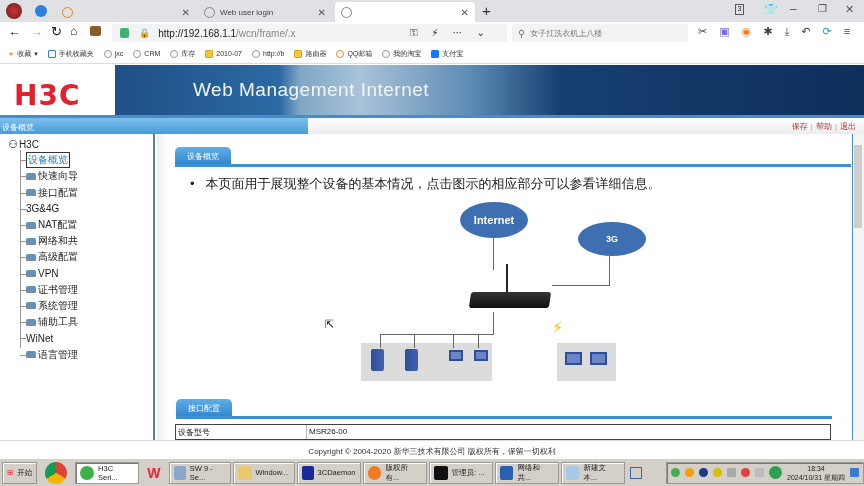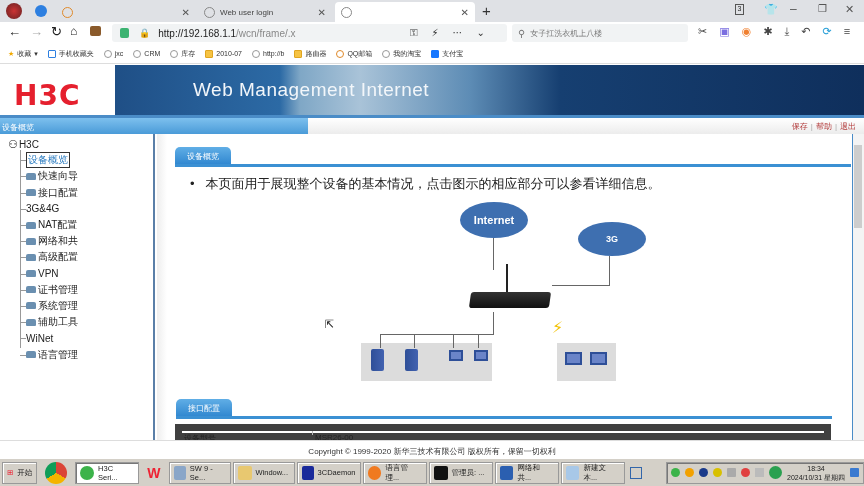--- a/index.html
+++ b/index.html
@@ -42,21 +42,21 @@
 .sectab{height:18px;background:linear-gradient(#60aee6,#2f86cf);color:#fff;font-size:8px;border-radius:5px 5px 0 0;display:flex;align-items:center;justify-content:center}
 .secline{height:3px;background:#3b90d3}
 .note{left:190px;top:175px;font-size:13px;color:#222}
 .cloud{background:#3e6fb0;color:#fff;font-weight:bold;display:flex;align-items:center;justify-content:center;border-radius:50%}
 .lan{background:#dcdcdc}
 .pc{width:14px;height:11px;border:2px solid #2e4f98;background:#6a84c8}
 .srv{width:13px;height:22px;background:linear-gradient(90deg,#2e4f98,#4262b0);border-radius:2px}
 .wire{background:#666}
 #scroll{left:852px;top:134px;width:12px;height:306px;background:#f4f4f4;border-left:1px solid #4a8cc7}
 .thumb{left:854px;top:145px;width:8px;height:83px;background:#cdcdcd}
-.infotable{left:175px;top:424px;width:656px;height:16px;border:7px solid #404040;display:flex;font-size:8px}
+.infotable{left:175px;top:424px;width:656px;height:16px;border:1px solid #404040;display:flex;font-size:8px}
 .infotable div{padding:2px 2px}
 #footer{left:0;top:440px;width:864px;height:18px;background:#fff;font-size:8px;color:#333;text-align:center;padding-top:5px;border-top:1px solid #ddd}
 
 #taskbar{left:0;top:458px;width:864px;height:28px;background:#d4d0c8;border-top:1px solid #fff;display:flex;align-items:center;gap:2px;padding-left:2px;font-size:7.5px}
 .tb{height:22px;display:flex;align-items:center;gap:4px;padding:0 4px;border:1px solid #999;background:#d4d0c8;box-shadow:inset 1px 1px #fff}
 .tb.active{background:#fff;box-shadow:inset 1px 1px #777}
 .tb i{display:inline-block;width:14px;height:14px;border-radius:2px}
 .tray{margin-left:auto;height:22px;display:flex;align-items:center;gap:5px;padding:0 4px;border:1px solid #999;box-shadow:inset 1px 1px #777}
 .tray i{display:inline-block;width:9px;height:9px;border-radius:50%}
 .clock{text-align:center;font-size:7px;line-height:9px}
@@ -274,21 +274,21 @@
 <div class="abs sectab" style="left:176px;top:399px;width:56px">接口配置</div>
 <div class="abs secline" style="left:176px;top:416px;width:656px"></div>
 <div class="abs infotable">
   <div style="width:131px;border-right:1px solid #bbb">设备型号</div>
   <div>MSR26-00</div>
 </div>
 
 <div id="scroll" class="abs"></div>
 <div class="abs thumb"></div>
 
-<div id="footer" class="abs">Copyright © 1999-2020 新华三技术有限公司 版权所有，保留一切权利</div>
+<div id="footer" class="abs">Copyright © 2004-2020 新华三技术有限公司 版权所有，保留一切权利</div>
 
 <div id="taskbar" class="abs">
   <div class="tb">
       <span style="color:#e23">⊞</span>
       <span>开始</span>
     </div>
   <div style="width:22px;height:22px;border-radius:50%;background:conic-gradient(#db4437 0 33%,#f4b400 0 66%,#0f9d58 0);margin:0 6px"></div>
   <div class="tb active" style="width:64px">
       <i style="background:#3cb34a;border-radius:50%"></i>
       <span>H3C Seri...</span>
@@ -301,21 +301,21 @@
   <div class="tb" style="width:62px">
       <i style="background:#e8c870"></i>
       <span>Window...</span>
     </div>
   <div class="tb" style="width:64px">
       <i style="background:#1a2a9a"></i>
       <span>3CDaemon</span>
     </div>
   <div class="tb" style="width:64px">
       <i style="background:#f07a20;border-radius:50%"></i>
-      <span>语言管理...</span>
+      <span>版权所有...</span>
     </div>
   <div class="tb" style="width:64px">
       <i style="background:#111"></i>
       <span>管理员: ...</span>
     </div>
   <div class="tb" style="width:64px">
       <i style="background:#2b5fb0"></i>
       <span>网络和共...</span>
     </div>
   <div class="tb" style="width:64px">

